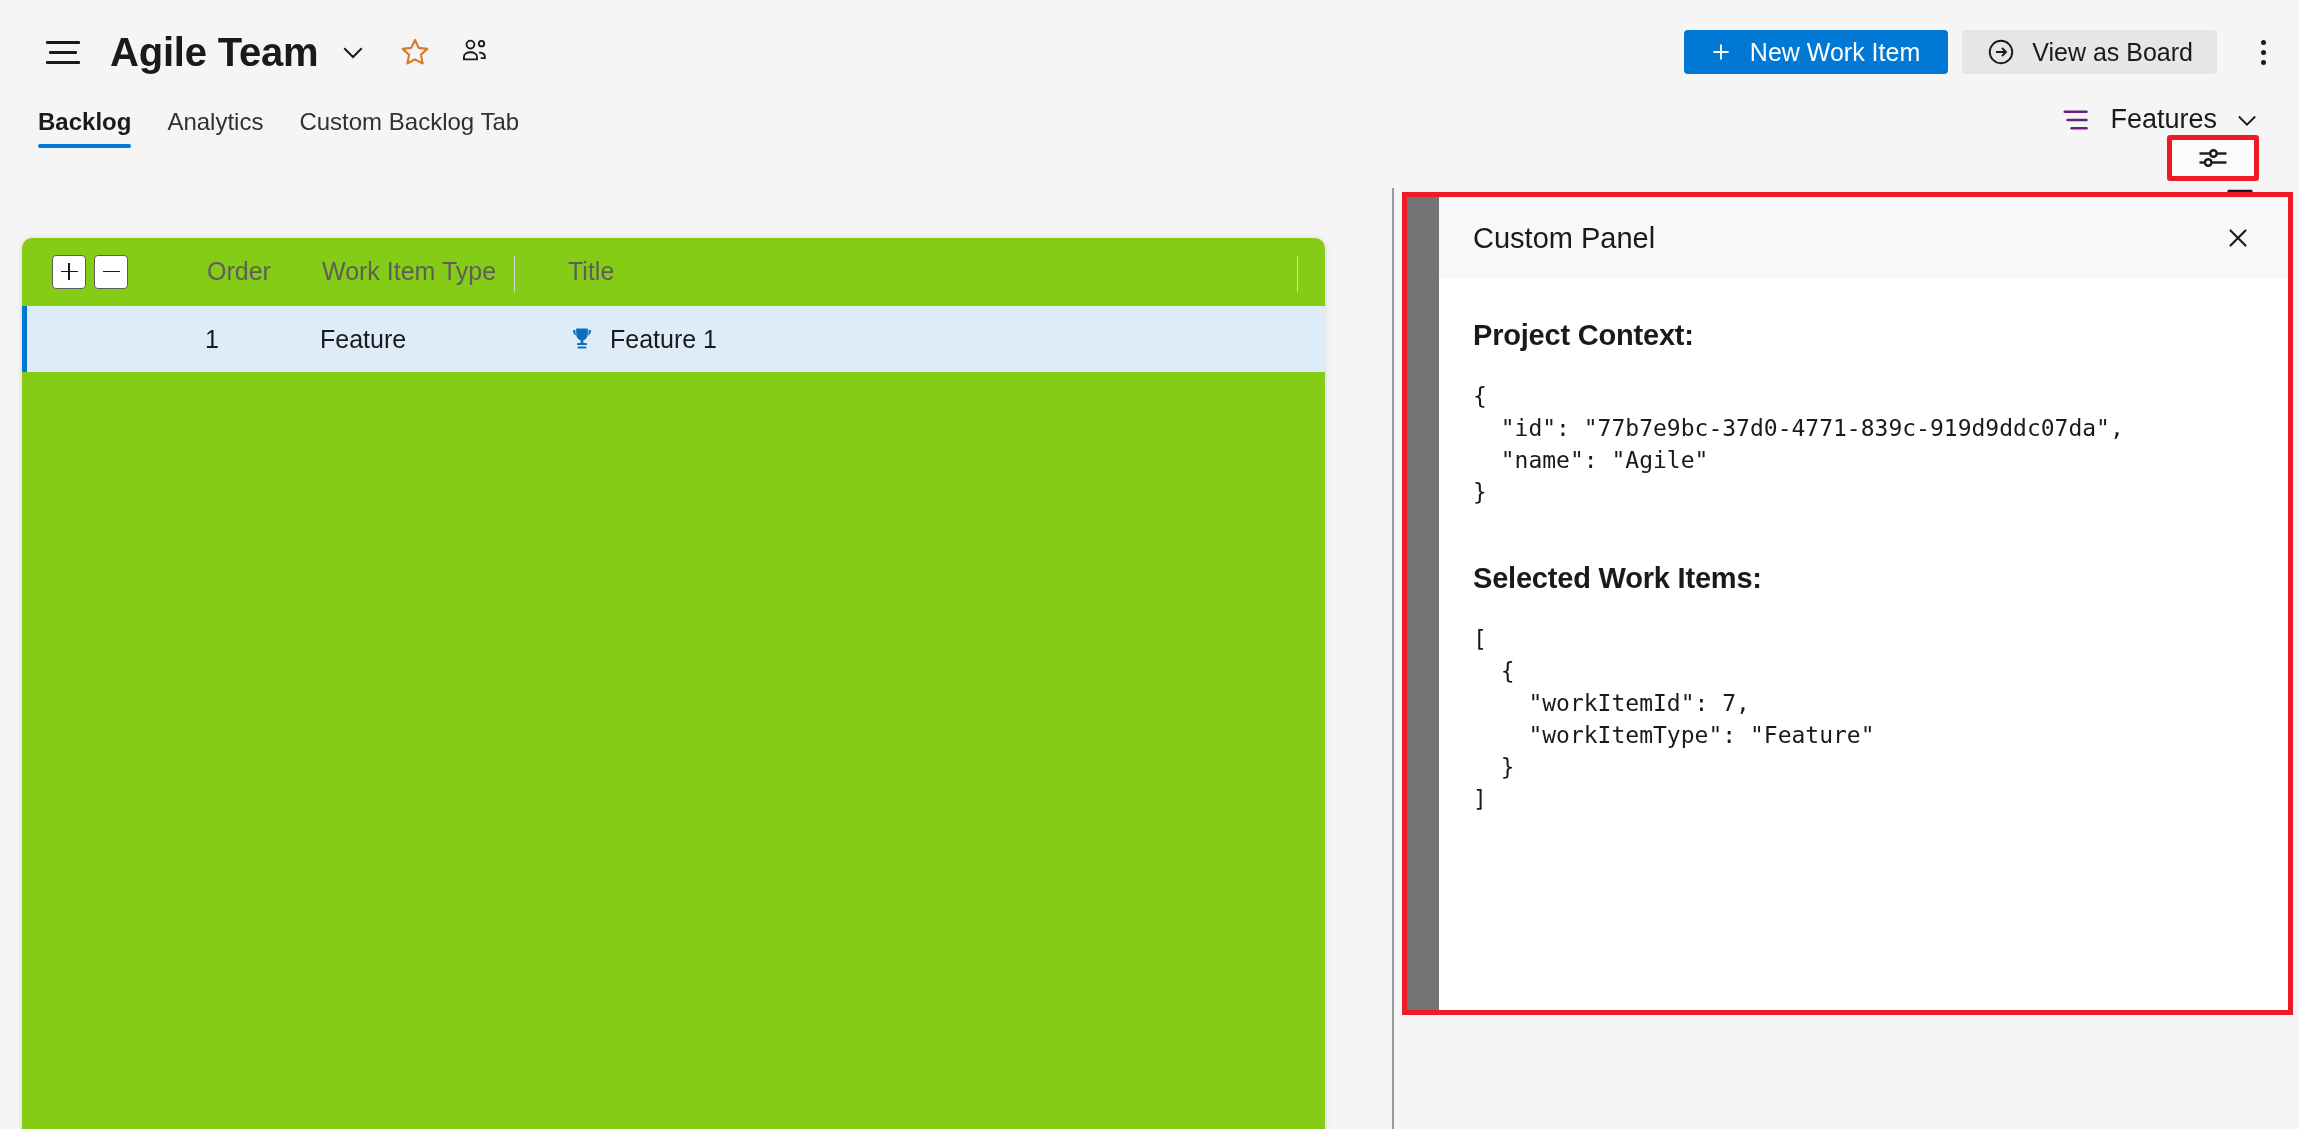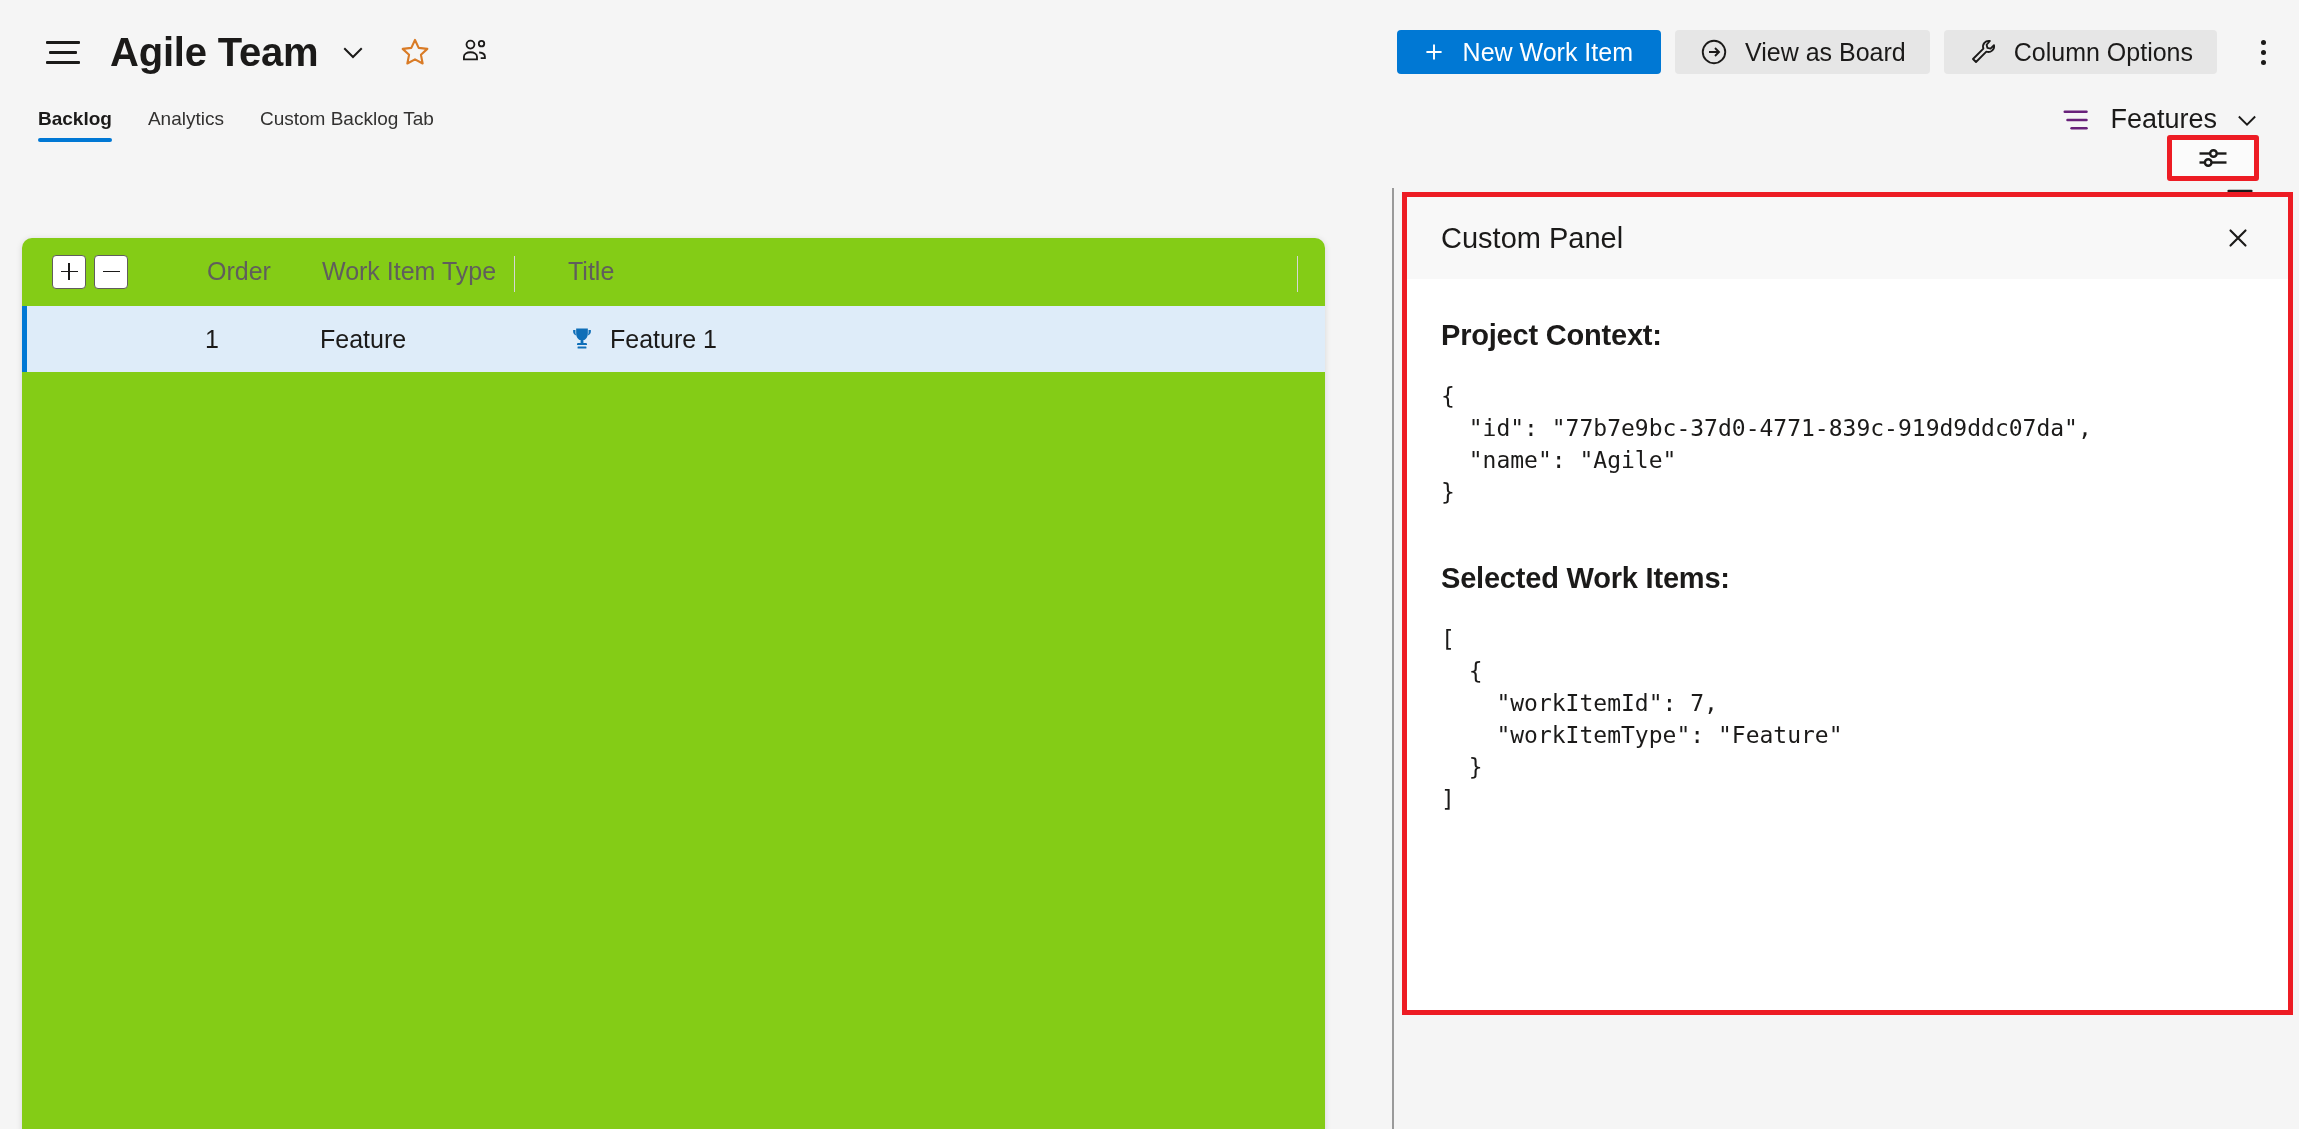--- a/index.html
+++ b/index.html
@@ -56,21 +56,21 @@
   .kebab span { width: 5px; height: 5px; border-radius: 50%; background: #1b1a19; }
 
   
   .tabsrow {
     position: absolute; left: 0; top: 104px; width: 2299px; height: 84px;
     display: flex; align-items: flex-start;
   }
   .tabs { display: flex; align-items: flex-start; margin-left: 24px; gap: 8px; }
   .tab {
     position: relative; padding: 4px 14px 18px 14px;
-    font-size: 19px; color: #323130; cursor: pointer; white-space: nowrap;
+    font-size: 24px; color: #323130; cursor: pointer; white-space: nowrap;
   }
   .tab.active { font-weight: 700; color: #1b1a19; }
   .tab.active::after {
     content: ""; position: absolute; left: 14px; right: 14px; bottom: 6px;
     height: 4px; background: #0078d4; border-radius: 2px;
   }
 
   .toolbar-right {
     margin-left: auto; margin-right: 28px;
     display: flex; align-items: flex-end; height: 70px; flex-direction: column;
@@ -140,21 +140,21 @@
 
   
   .vdivider {
     position: absolute; left: 1392px; top: 188px; width: 2px; height: 941px;
     background: #9a9a9a;
   }
 
   
   .panel-wrap {
     position: absolute; left: 1402px; top: 192px; width: 891px; height: 823px;
-    border: 5px solid #ed1c24; background: #737373;
+    border: 5px solid #ed1c24; background: #737373; padding-left: 32px;
   }
   .panel-head {
     height: 82px; background: #f8f8f8; display: flex; align-items: center;
     padding: 0 0 0 34px; position: relative;
   }
   .panel-title { font-size: 29px; color: #1b1a19; }
   .panel-close {
     position: absolute; right: 28px; top: 50%; transform: translateY(-50%);
     width: 44px; height: 44px; display: flex; align-items: center;
     justify-content: center; cursor: pointer;
@@ -217,26 +217,20 @@
       </button>
 
       <button class="btn btn-secondary">
         <svg width="30" height="30" viewBox="0 0 24 24" fill="none" stroke="#1b1a19" stroke-width="1.5">
           <circle cx="12" cy="12" r="9"></circle>
           <path d="M8 12h8M12.8 8.8L16 12l-3.2 3.2"></path>
         </svg>
         <span>View as Board</span>
       </button>
 
-      <button class="btn btn-secondary">
-        <svg width="30" height="30" viewBox="0 0 24 24" fill="none" stroke="#1b1a19" stroke-width="1.5" stroke-linejoin="round">
-          <path d="M17.5 3.2a4.6 4.6 0 00-5.2 6.1L4 17.6l2.4 2.4 8.3-8.3a4.6 4.6 0 006.1-5.2l-2.8 2.8-2.5-.6-.6-2.5z"></path>
-        </svg>
-        <span>Column Options</span>
-      </button>
 
       <div class="kebab">
         <span></span>
           <span></span>
           <span></span>
       </div>
     </div>
   </div>
 
   <div class="tabsrow">

